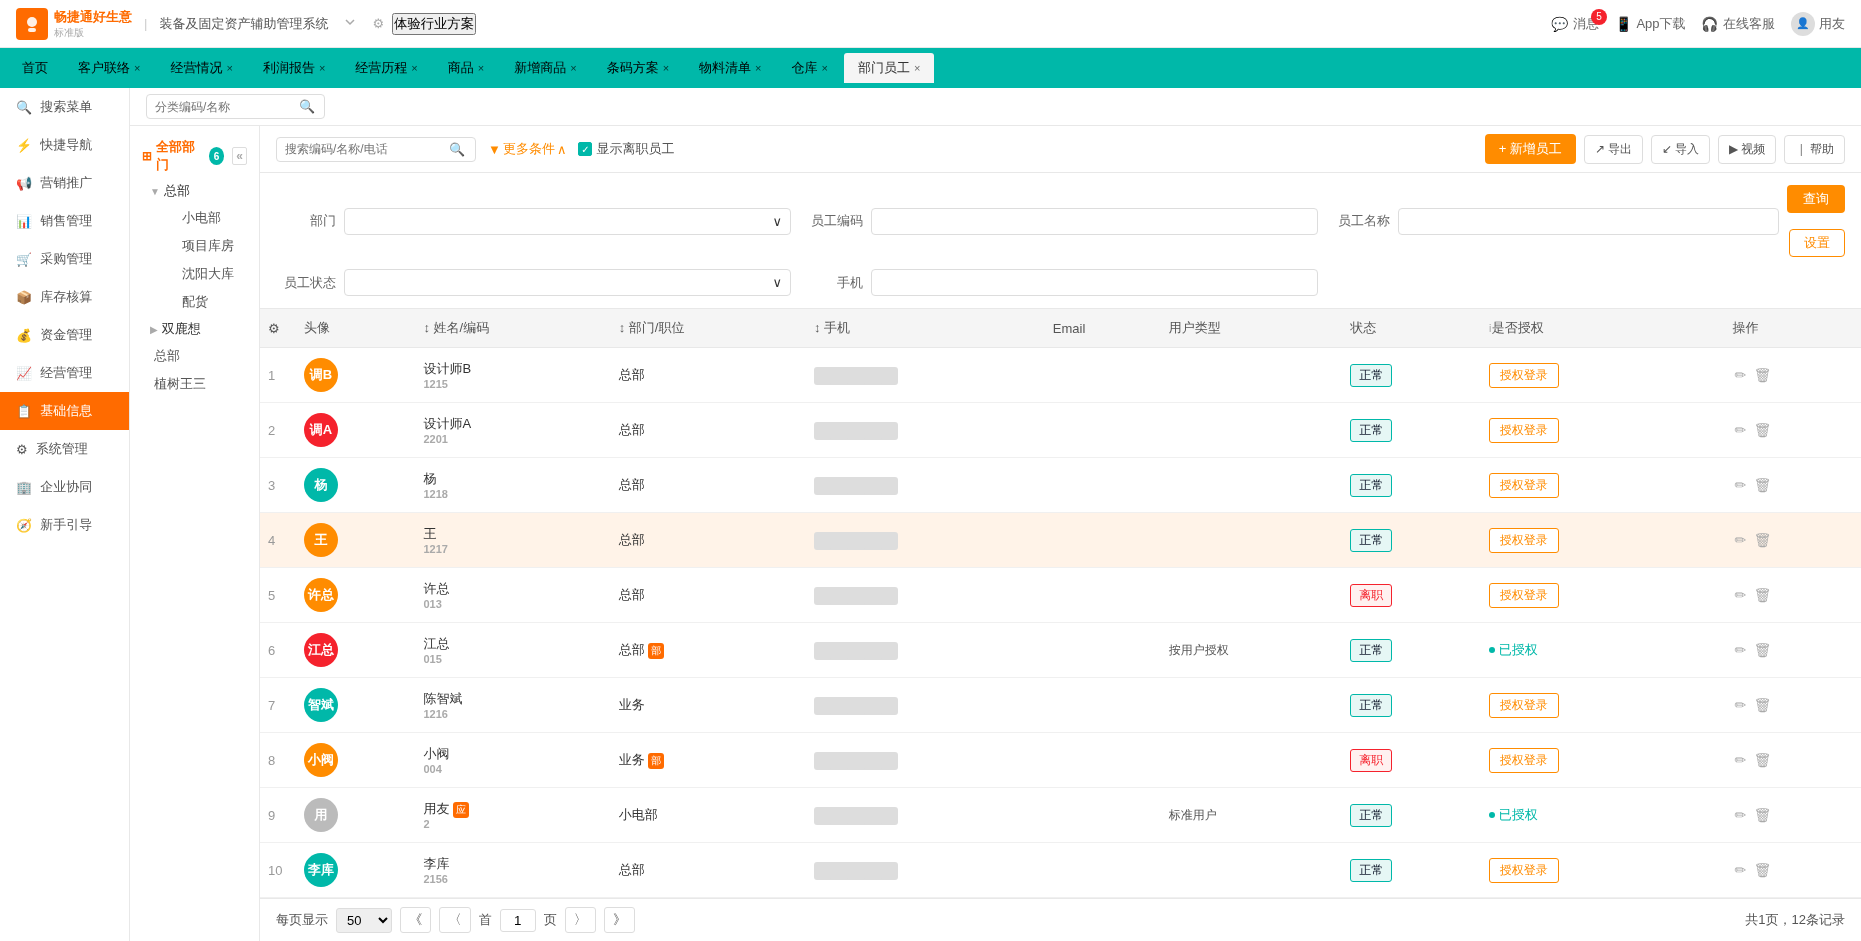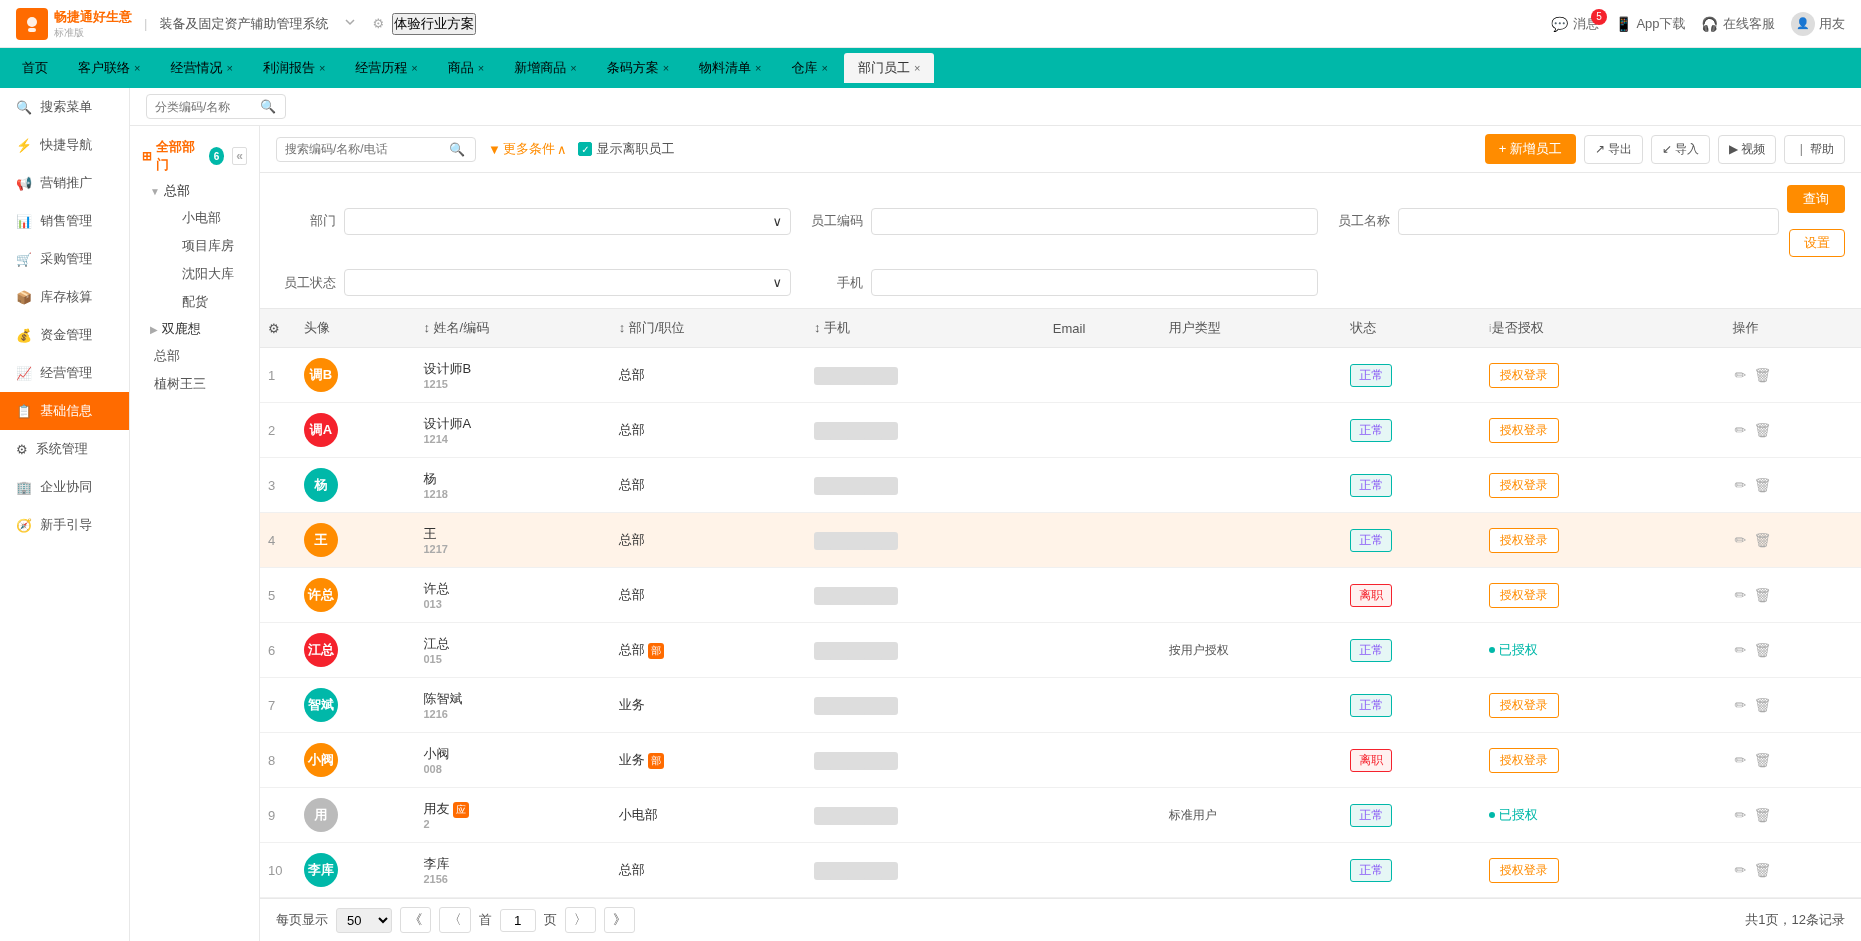--- a/index.html
+++ b/index.html
@@ -123,21 +123,21 @@
     thead tr { background: #f5f5f5; }
     th { padding: 10px 8px; text-align: left; color: #555; font-weight: normal; border-bottom: 1px solid #e8e8e8; white-space: nowrap; }
     td { padding: 10px 8px; border-bottom: 1px solid #f0f0f0; color: #333; }
     tr.highlighted { background: #fff3e8; }
     .avatar { width: 34px; height: 34px; border-radius: 50%; display: flex; align-items: center; justify-content: center; color: white; font-size: 13px; font-weight: bold; }
     .av-orange { background: #ff8c00; }
     .av-teal { background: #00b8a9; }
     .av-gray { background: #bbb; }
     .av-red { background: #f5222d; }
     .status-badge { display: inline-block; padding: 2px 8px; border-radius: 3px; font-size: 12px; }
-    .status-normal { background: #e6f7f5; color: #8b5cf6; border: 1px solid #00b8a9; }
+    .status-normal { background: #e6f7f5; color: #0f172a; border: 1px solid #00b8a9; }
     .status-resigned { background: #fff1f0; color: #f5222d; border: 1px solid #f5222d; }
     .btn-auth { background: white; color: #ff8c00; border: 1px solid #ff8c00; padding: 3px 10px; border-radius: 3px; cursor: pointer; font-size: 12px; white-space: nowrap; }
     .already-auth { color: #00b8a9; display: flex; align-items: center; gap: 4px; }
     .dot-auth { width: 6px; height: 6px; border-radius: 50%; background: #00b8a9; display: inline-block; }
     .user-type { color: #555; font-size: 12px; }
     .op-btn { color: #aaa; cursor: pointer; font-size: 14px; margin: 0 2px; }
     .row-num { color: #999; }
     .name-code { display: flex; flex-direction: column; }
     .emp-name { font-size: 13px; color: #333; }
     .emp-code { font-size: 11px; color: #aaa; font-weight: bold; }
@@ -192,21 +192,21 @@
       gap: 12px;
       border-bottom: 1px solid #e8e8e8;
     }
     .classify-input {
       display: flex;
       align-items: center;
       border: 1px solid #ddd;
       border-radius: 4px;
       padding: 4px 8px;
       gap: 4px;
-      width: 140px;
+      width: 179px;
     }
     .classify-input input { border: none; outline: none; font-size: 12px; color: #aaa; width: 100%; }
   </style>
 </head>
 <body>
 
 <div class="top-bar">
   <div class="top-bar-left">
     <div class="app-logo">
       <div class="logo-icon">
@@ -478,21 +478,21 @@
     </td>
   </tr>
                 <tr>
     <td class="row-num">2</td>
     <td>
       <div class="avatar av-red">调A</div>
     </td>
     <td>
                     <div class="name-code">
                       <span class="emp-name">设计师A</span>
-                      <span class="emp-code">1214</span>
+                      <span class="emp-code">2201</span>
                     </div>
                   </td>
     <td>总部</td>
     <td><span style="background:#ddd;color:#ddd;border-radius:3px;padding:2px 8px;font-size:12px;">████████</span></td>
     <td></td>
     <td><span class="user-type"></span></td>
     <td>
       <span class="status-badge status-normal">正常</span>
     </td>
     <td><button class="btn-auth">授权登录</button></td>
@@ -630,21 +630,21 @@
     </td>
   </tr>
                 <tr>
     <td class="row-num">8</td>
     <td>
       <div class="avatar av-orange">小阀</div>
     </td>
     <td>
                     <div class="name-code">
                       <span class="emp-name">小阀</span>
-                      <span class="emp-code">008</span>
+                      <span class="emp-code">004</span>
                     </div>
                   </td>
     <td>业务 <span style="display:inline-block;background:#ff6b00;color:white;border-radius:3px;font-size:10px;padding:1px 3px;">部</span></td>
     <td><span style="background:#ddd;color:#ddd;border-radius:3px;padding:2px 8px;font-size:12px;">████████</span></td>
     <td></td>
     <td><span class="user-type"></span></td>
     <td>
       <span class="status-badge status-resigned">离职</span>
     </td>
     <td><button class="btn-auth">授权登录</button></td>

